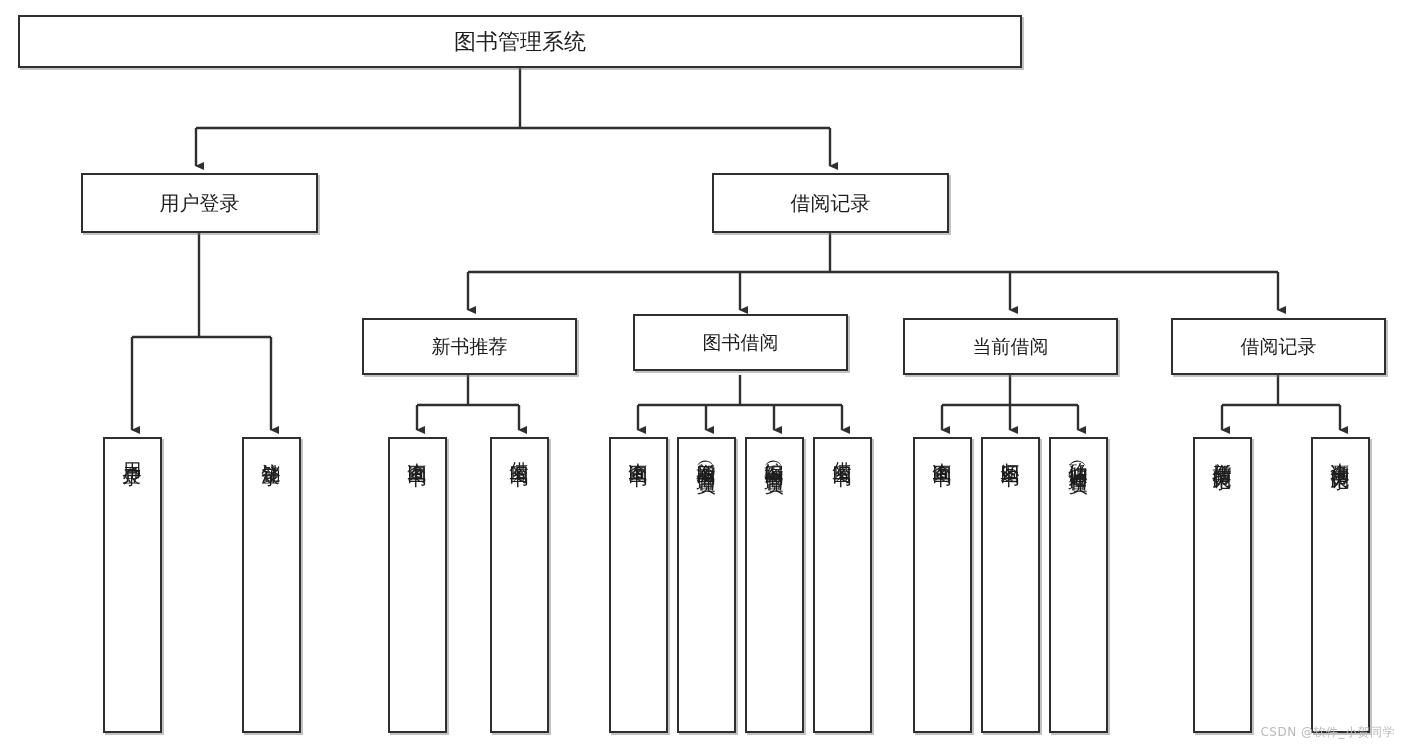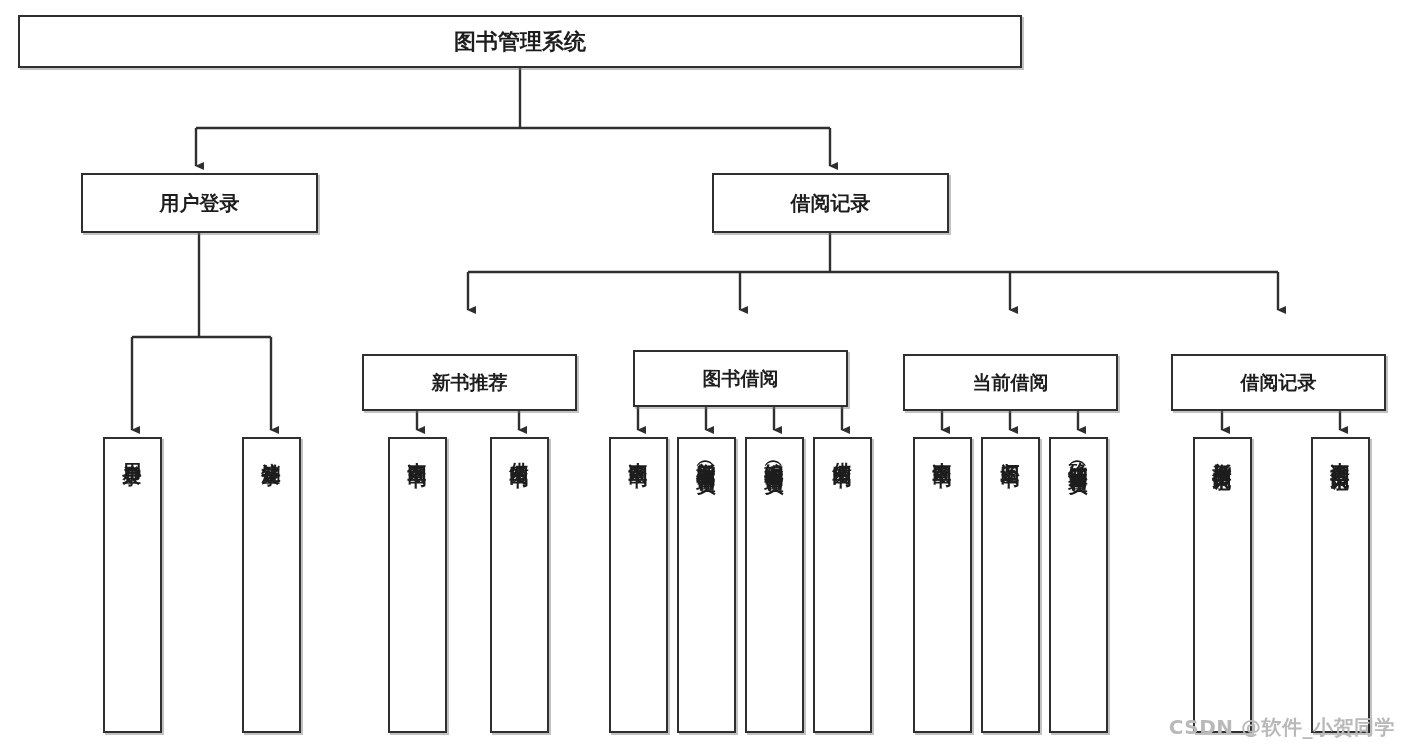--- a/index.html
+++ b/index.html
@@ -9,21 +9,20 @@
   }
   body {
     font-family: "DejaVu Sans", "Liberation Sans", sans-serif;
   }
   #canvas {
     position: relative;
     width: 1405px;
     height: 747px;
     background: #ffffff;
     overflow: hidden;
-    font-weight: bold;
   }
   svg.wires {
     position: absolute;
     left: 0;
     top: 0;
     width: 1405px;
     height: 747px;
     pointer-events: none;
   }
   .node {
@@ -38,39 +37,39 @@
     color: #1d1d1d;
   }
   .node-label {
     display: block;
     text-align: center;
     line-height: 1.15;
     white-space: nowrap;
   }
   .lvl0 { font-size: 22px; }
   .lvl1 { font-size: 20px; }
-  .lvl2 { font-size: 19px; margin-top: 36px; }
+  .lvl2 { font-size: 19px; }
   .leaf {
     align-items: flex-start;
     justify-content: center;
     padding-top: 8px;
   }
   .leaf .node-label {
     writing-mode: vertical-rl;
     text-orientation: upright;
     font-size: 19px;
     letter-spacing: 2px;
     line-height: 1;
     white-space: nowrap;
   }
   .watermark {
     position: absolute;
     right: 10px;
     bottom: 6px;
-    font-size: 20px;
+    font-size: 12px;
     color: #b9b9b9;
     letter-spacing: 0.5px;
     white-space: nowrap;
   }
 </style>
 </head>
 <body>
 
 <div id="canvas">
 

